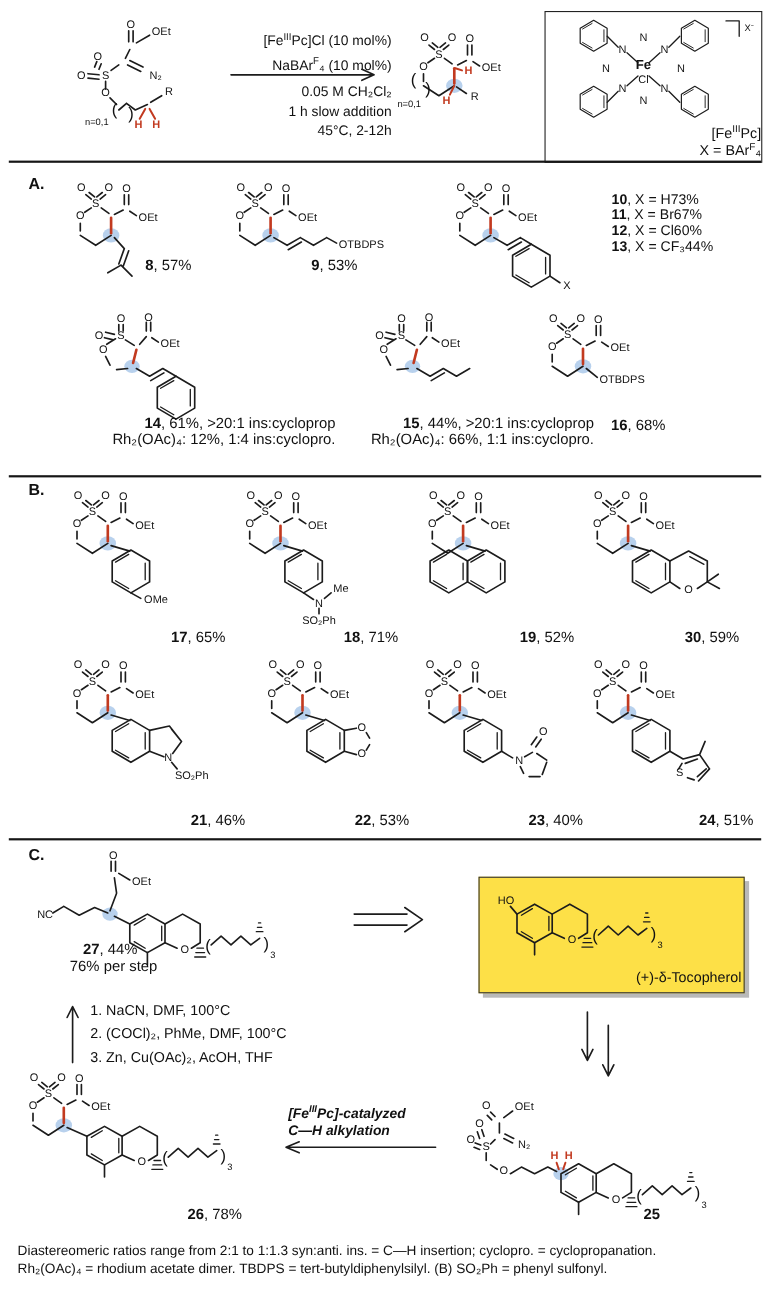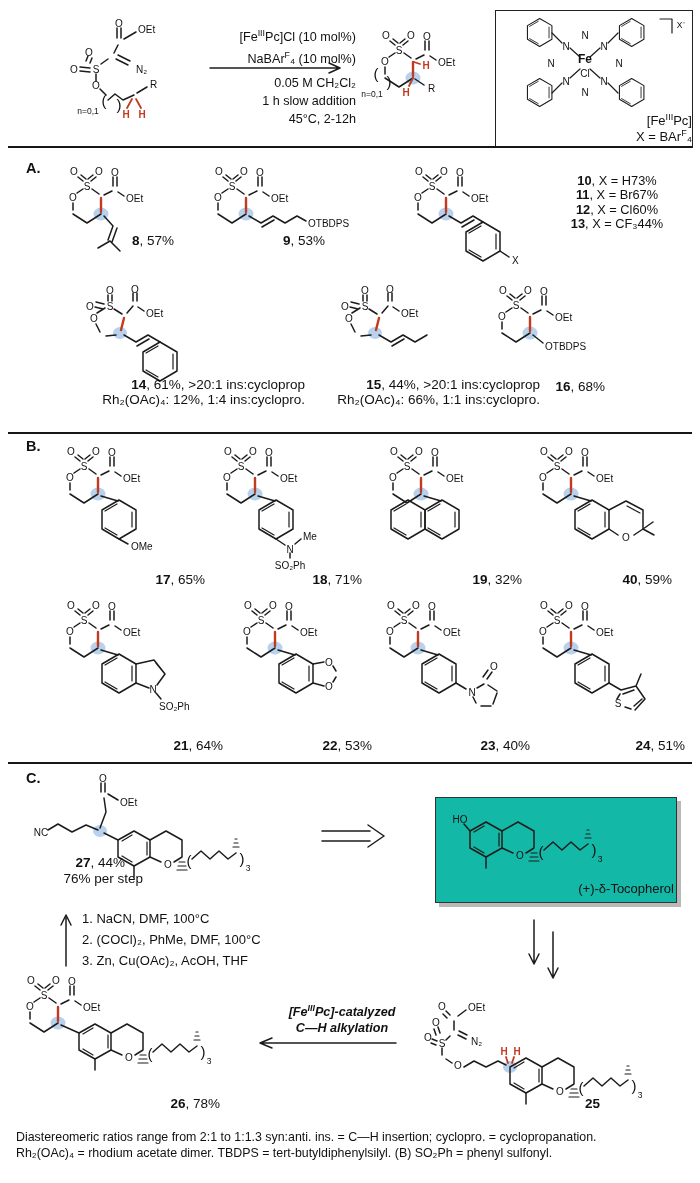--- a/index.html
+++ b/index.html
@@ -18,24 +18,24 @@
   text.br{font-size:15px}
   text.b{font-weight:bold}
   .cap{font-size:13.5px;text-align:right;white-space:nowrap}
   .cap b{font-weight:bold}
   .lcap{font-size:13.5px;white-space:nowrap}
   .divider{height:2px;background:#161616}
   .seclabel{font-weight:bold;font-size:14.5px}
   .cond{font-size:12.6px;text-align:right;line-height:18px;white-space:nowrap}
   .steps{font-size:13px;line-height:21px;white-space:nowrap}
   .xrows{font-size:12.8px;line-height:14.4px}
-  .xrows .row{display:flex;justify-content:center;width:122px;white-space:nowrap}
-  .tocbox{border:1.6px solid #333;background:#14b8a6;box-shadow:4px 4px 0 #b9b9b9}
+  .xrows .row{display:flex;justify-content:flex-start;width:122px;white-space:nowrap}
+  .tocbox{border:1.6px solid #333;background:#fde047;box-shadow:4px 4px 0 #b9b9b9}
   .catbox{border:1.6px solid #222;background:#fff}
-  .fearrow{font-size:12.6px;font-weight:bold;font-style:italic;text-align:center;line-height:16px;white-space:nowrap}
+  .fearrow{font-size:12.6px;font-weight:bold;font-style:italic;line-height:16px;white-space:nowrap}
   .foot{font-size:12.4px;line-height:15.6px;white-space:nowrap}
   sup{font-size:70%}
 </style>
 </head>
 <body>
 
 <svg width="0" height="0" class="abs" aria-hidden="true">
   <defs>
     <g id="core6">
       <ellipse class="blu" cx="43" cy="48" rx="7.5" ry="6.5"></ellipse>
@@ -242,42 +242,42 @@
   <text x="78" y="119">SO₂Ph</text>
 </svg>
 <div class="abs cap" style="left:212px;top:572px;width:150px"><b>18</b><span>, 71%</span></div>
 
 <svg class="abs" style="left:378px;top:446px" width="140" height="120">
   <use href="#core6"></use>
   <path class="bd" d="M46,50 L63,55"></path>
   <use href="#benzene" transform="translate(45,52)"></use>
   <use href="#benzene" transform="translate(11,52)"></use>
 </svg>
-<div class="abs cap" style="left:372px;top:572px;width:150px"><b>19</b><span>, 32%</span></div>
+<div class="abs cap" style="left:372px;top:572px;width:150px"><b>19</b><span>, 52%</span></div>
 
 <svg class="abs" style="left:528px;top:446px" width="150" height="120">
   <use href="#core6"></use>
   <path class="bd" d="M46,50 L63,55"></path>
   <use href="#benzene" transform="translate(45,52)"></use>
   <path class="bd" d="M81,64 L98,55 L115,64 L115,83 M115,83 L106,89 M90,89 L81,83"></path>
   <path class="bd thin" d="M99,60 L112,67"></path>
   <path class="bd" d="M115,83 L126,89 M115,83 L125,76"></path>
   <text x="98" y="91">O</text>
 </svg>
-<div class="abs cap" style="left:522px;top:572px;width:150px"><b>40</b><span>, 59%</span></div>
+<div class="abs cap" style="left:522px;top:572px;width:150px"><b>30</b><span>, 59%</span></div>
 
 <svg class="abs" style="left:55px;top:600px" width="170" height="135">
   <use href="#core6"></use>
   <path class="bd" d="M46,50 L63,55"></path>
   <use href="#benzene" transform="translate(45,52)"></use>
   <path class="bd" d="M81,64 L99,60 M99,60 L110,74 M101,63 L110,74 M110,74 L102,85 M94,88 L81,83 M101,93 L106,99"></path>
   <text x="98" y="89">N</text>
   <text class="as" x="104" y="106">SO₂Ph</text>
 </svg>
-<div class="abs cap" style="left:58px;top:738px;width:165px"><b>21</b><span>, 64%</span></div>
+<div class="abs cap" style="left:58px;top:738px;width:165px"><b>21</b><span>, 46%</span></div>
 
 <svg class="abs" style="left:232px;top:600px" width="140" height="120">
   <use href="#core6"></use>
   <path class="bd" d="M46,50 L63,55"></path>
   <use href="#benzene" transform="translate(45,52)"></use>
   <path class="bd" d="M81,64 L92,62 M101,66 L104,71 M104,77 L101,82 M92,86 L81,83"></path>
   <text x="97" y="62">O</text>
   <text x="97" y="86">O</text>
 </svg>
 <div class="abs cap" style="left:222px;top:738px;width:150px"><b>22</b><span>, 53%</span></div>

